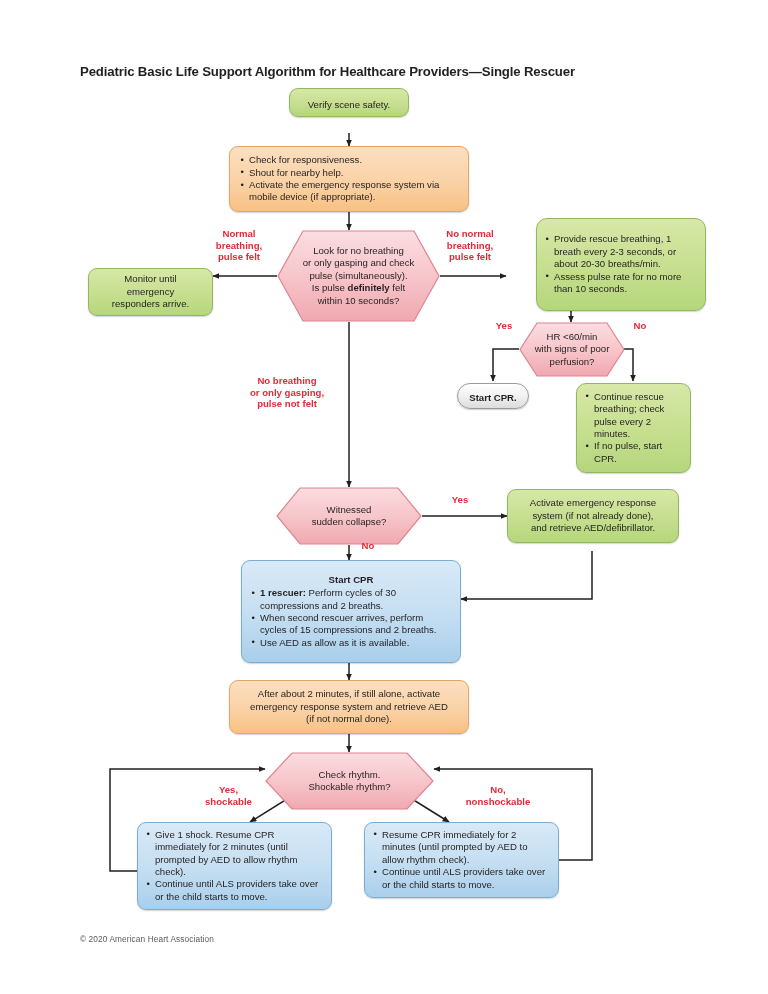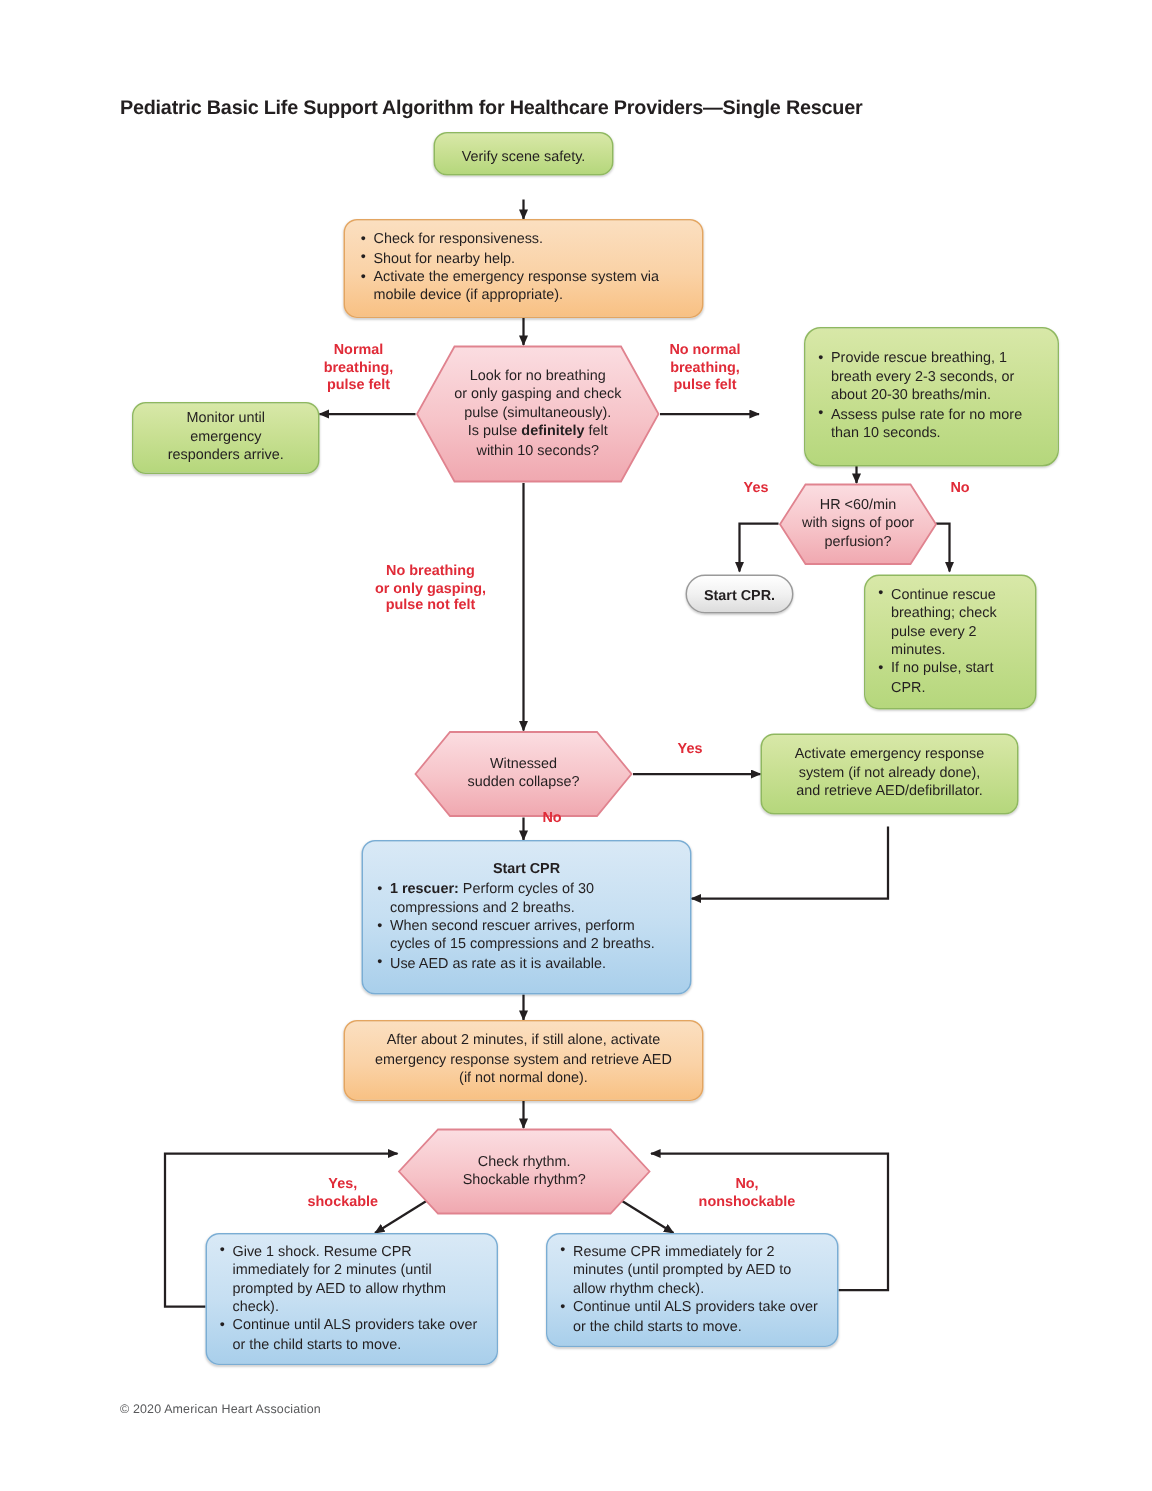--- a/index.html
+++ b/index.html
@@ -252,21 +252,21 @@
       </div>
     </div>
   </div>
 
   <div class="node rbox blue" style="left:241px;top:560px;width:220px;height:103px;">
     <div class="inner" style="padding:0 9px;">
       <span class="txt hdr">Start CPR</span>
       <ul class="b">
         <li><b>1 rescuer:</b> Perform cycles of 30 compressions and 2 breaths.</li>
         <li>When second rescuer arrives, perform cycles of 15 compressions and 2 breaths.</li>
-        <li>Use AED as rate as it is available.</li>
+        <li>Use AED as allow as it is available.</li>
       </ul>
     </div>
   </div>
 
   <div class="node rbox orange" style="left:229px;top:680px;width:240px;height:54px;">
     <div class="inner" style="padding:0 6px;">
       <div class="txt center">
         <span>After about 2 minutes, if still alone, activate</span><br>
         <span>emergency response system and retrieve AED</span><br>
         <span>(if not normal done).</span>

